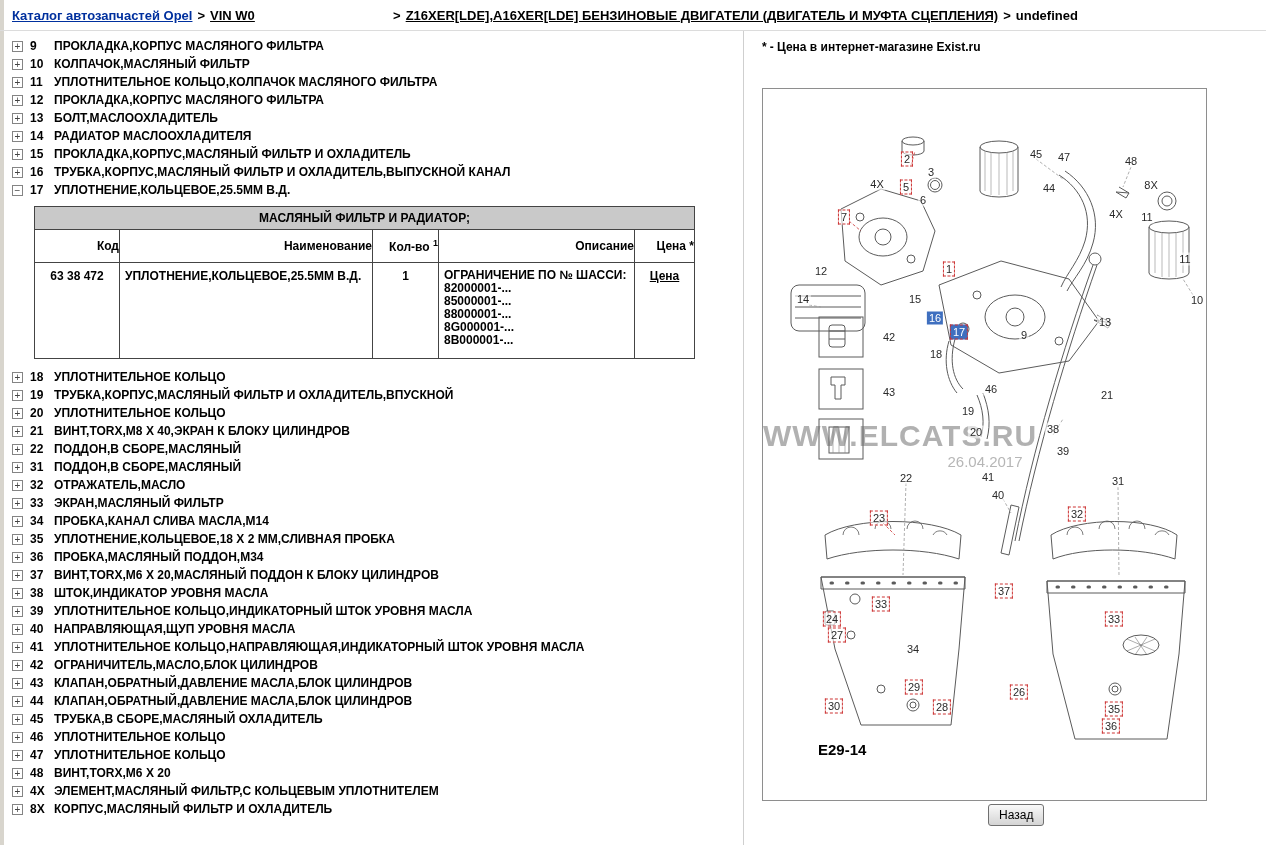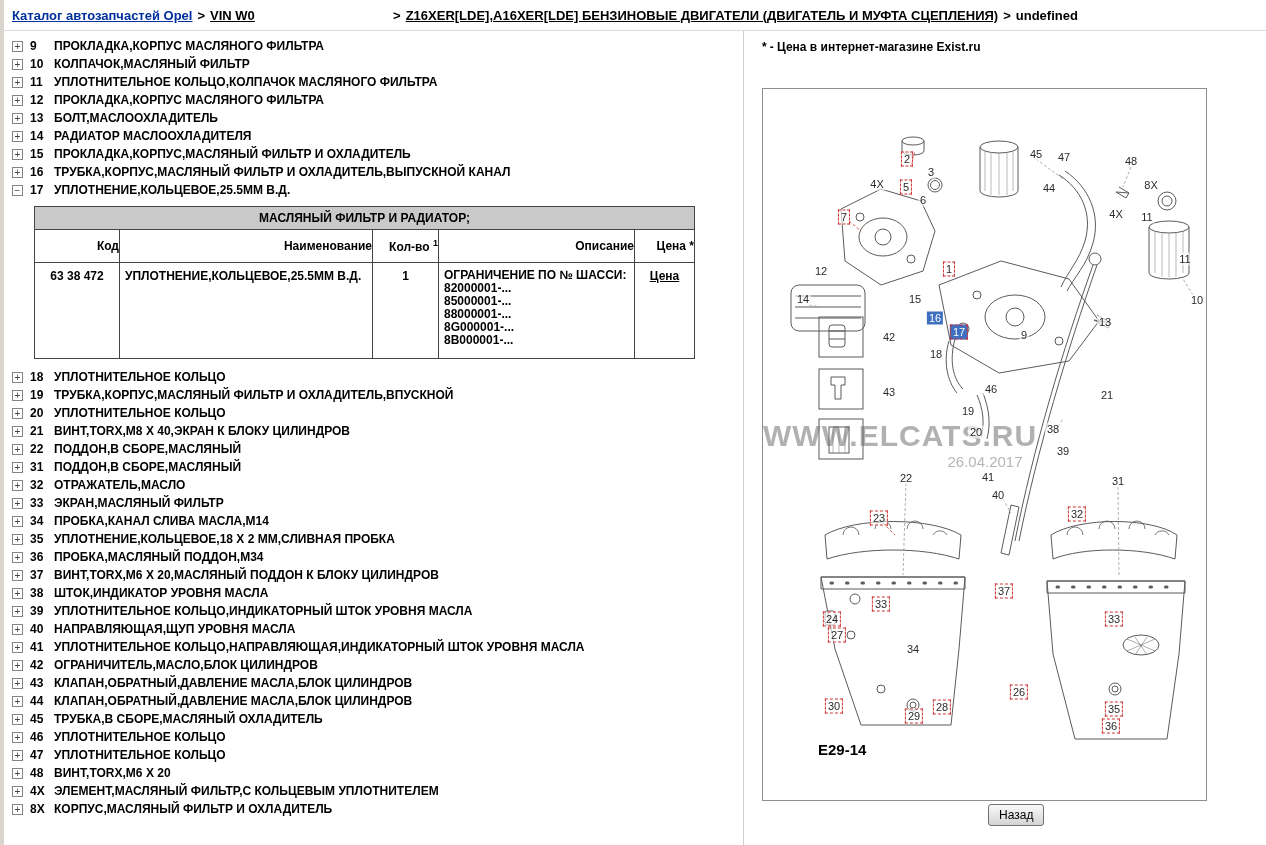--- a/index.html
+++ b/index.html
@@ -428,21 +428,21 @@
       <div class="callout boxed" style="left: 116px; top: 429px;">23</div>
       <div class="callout boxed" style="left: 314px; top: 425px;">32</div>
       <div class="callout boxed" style="left: 241px; top: 502px;">37</div>
       <div class="callout boxed" style="left: 118px; top: 515px;">33</div>
       <div class="callout boxed" style="left: 69px; top: 530px;">24</div>
       <div class="callout boxed" style="left: 74px; top: 546px;">27</div>
       <div class="callout boxed" style="left: 351px; top: 530px;">33</div>
       <div class="callout" style="left: 150px; top: 560px;">34</div>
       <div class="callout boxed" style="left: 256px; top: 603px;">26</div>
       <div class="callout boxed" style="left: 71px; top: 617px;">30</div>
-      <div class="callout boxed" style="left: 151px; top: 627px;">29</div>
+      <div class="callout boxed" style="left: 151px; top: 598px;">29</div>
       <div class="callout boxed" style="left: 179px; top: 618px;">28</div>
       <div class="callout boxed" style="left: 351px; top: 620px;">35</div>
       <div class="callout boxed" style="left: 348px; top: 637px;">36</div>
     </div>
   <div class="diagram-label">E29-14</div>
 </div>
 
 <button class="back-btn">Назад</button>
 
 </body></html>

